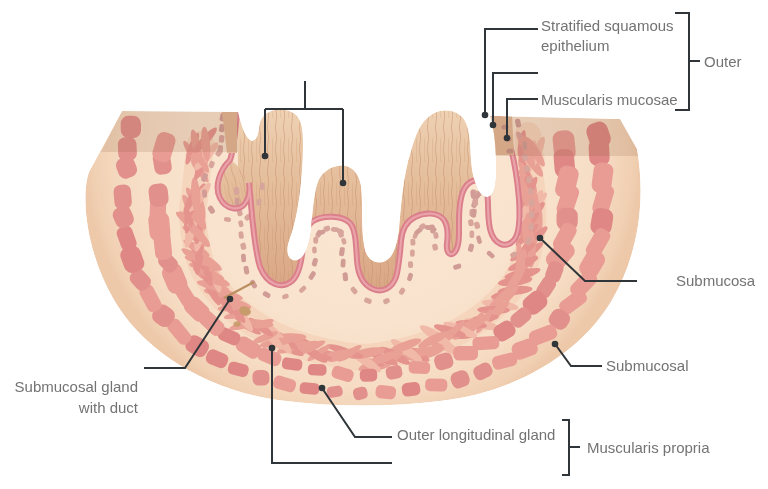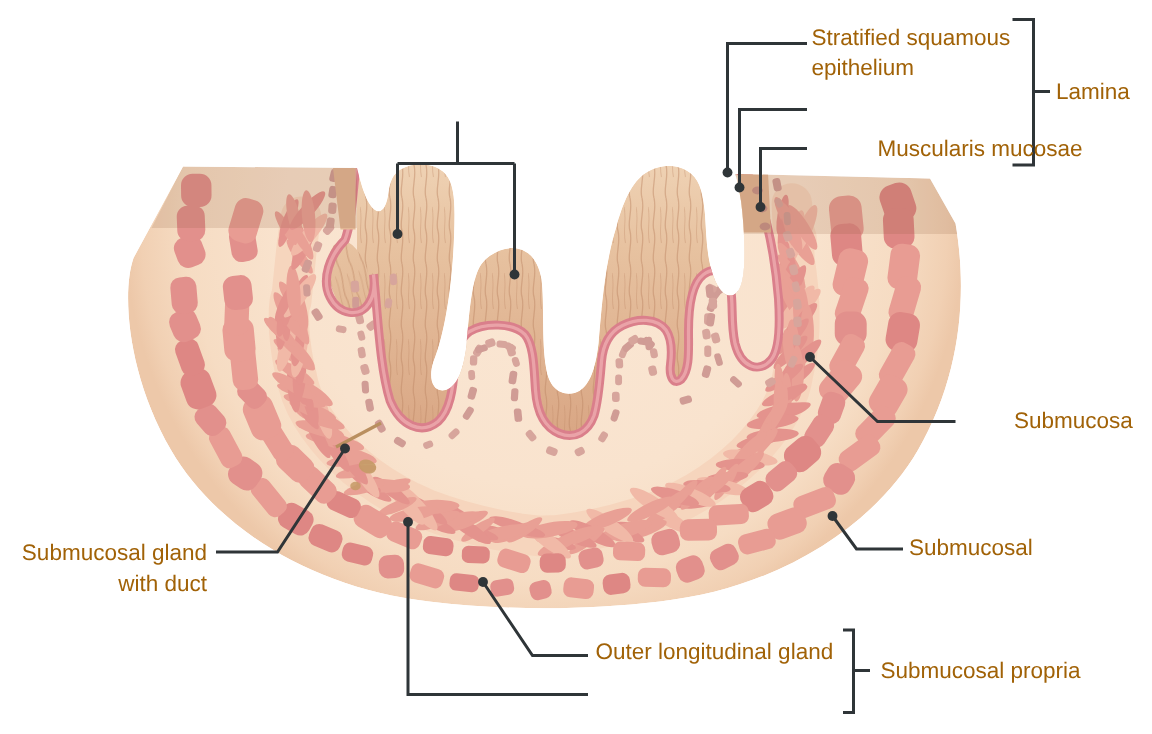--- a/index.html
+++ b/index.html
@@ -1,25 +1,25 @@
 <!DOCTYPE html>
 <html><head>
 <meta charset="utf-8">
 <style>
   html,body{margin:0;padding:0;background:#ffffff;}
   #stage{position:relative;width:768px;height:489px;background:#ffffff;overflow:hidden;
          font-family:"Liberation Sans", sans-serif;}
   #art{position:absolute;left:0;top:0;}
-  .lbl{position:absolute;font-size:15px;line-height:20px;color:#a16207;white-space:normal;}
+  .lbl{position:absolute;font-size:15px;line-height:20px;color:#737373;white-space:normal;}
   .lbl.center{text-align:center;}
-  .lbl.right{text-align:right;}
+  .lbl.right{text-align:right;margin-top:18px;}
   #lbl-longitudinal-folds{left:215px;top:61px;width:180px;}
   #lbl-sse{left:541px;top:16px;width:152px;}
   #lbl-lamina{left:541px;top:64px;width:160px;}
-  #lbl-mm{left:541px;top:90px;width:170px;margin-left:44px;}
+  #lbl-mm{left:541px;top:90px;width:170px;}
   #lbl-mucosa{left:704px;top:52px;width:62px;}
   #lbl-submucosa{left:676px;top:271px;width:110px;}
   #lbl-adventitia{left:606px;top:356px;width:100px;}
   #lbl-sg{left:2px;top:358px;width:136px;line-height:21px;}
   #lbl-ol{left:397px;top:425px;width:180px;}
   #lbl-ic{left:397px;top:453px;width:170px;}
   #lbl-mp{left:587px;top:438px;width:150px;}
 </style>
 </head>
 <body>
@@ -437,20 +437,20 @@
         <circle cx="540" cy="238" r="3.3"></circle>
     <circle cx="555" cy="344" r="3.3"></circle>
         <circle cx="230" cy="299" r="3.3"></circle>
     <circle cx="322" cy="388" r="3.3"></circle>
         <circle cx="272" cy="348" r="3.3"></circle>
   </g>
 </svg>
 
 <div class="lbl" id="lbl-sse">Stratified squamous epithelium</div>
 <div class="lbl" id="lbl-mm">Muscularis mucosae</div>
-<div class="lbl" id="lbl-mucosa">Lamina</div>
+<div class="lbl" id="lbl-mucosa">Outer</div>
 <div class="lbl" id="lbl-submucosa">Submucosa</div>
 <div class="lbl" id="lbl-adventitia">Submucosal</div>
 <div class="lbl right" id="lbl-sg">Submucosal gland with duct</div>
 <div class="lbl" id="lbl-ol">Outer longitudinal gland</div>
-<div class="lbl" id="lbl-mp">Submucosal propria</div>
+<div class="lbl" id="lbl-mp">Muscularis propria</div>
 
 </div>
 
 </body></html>

